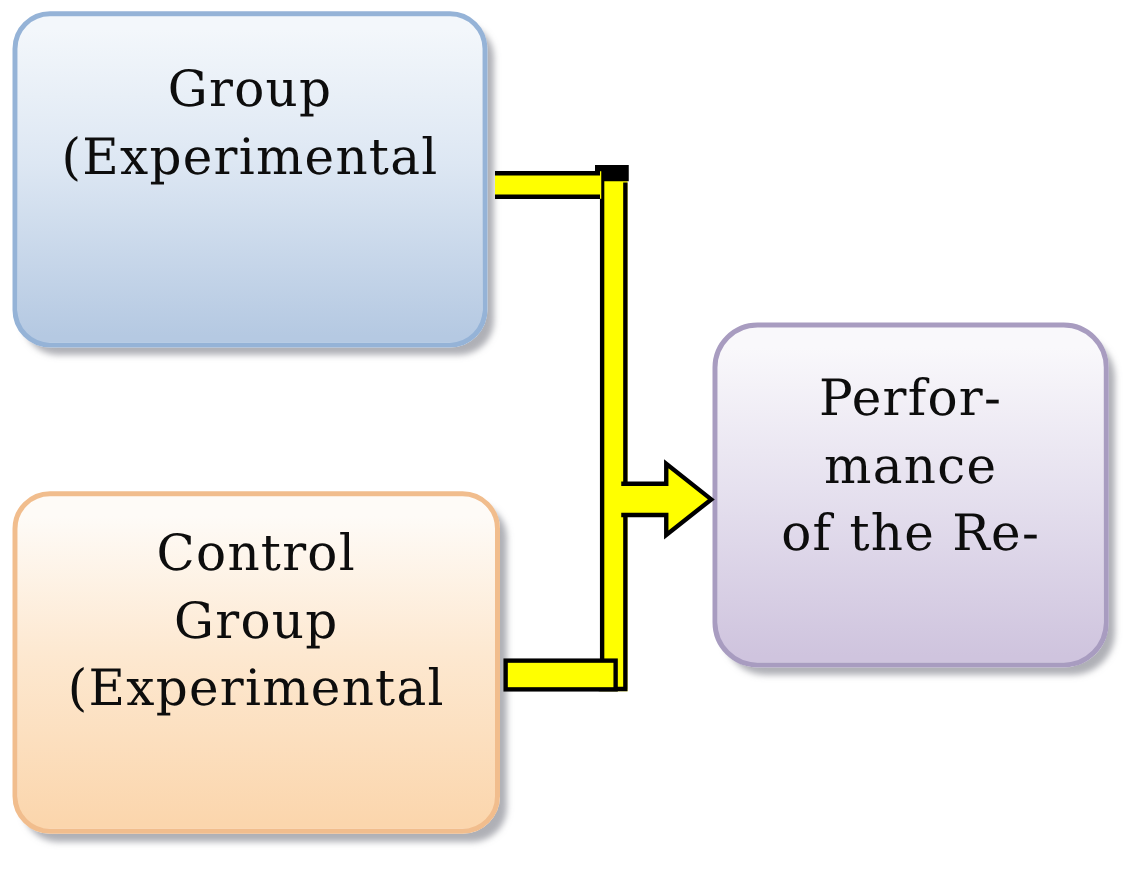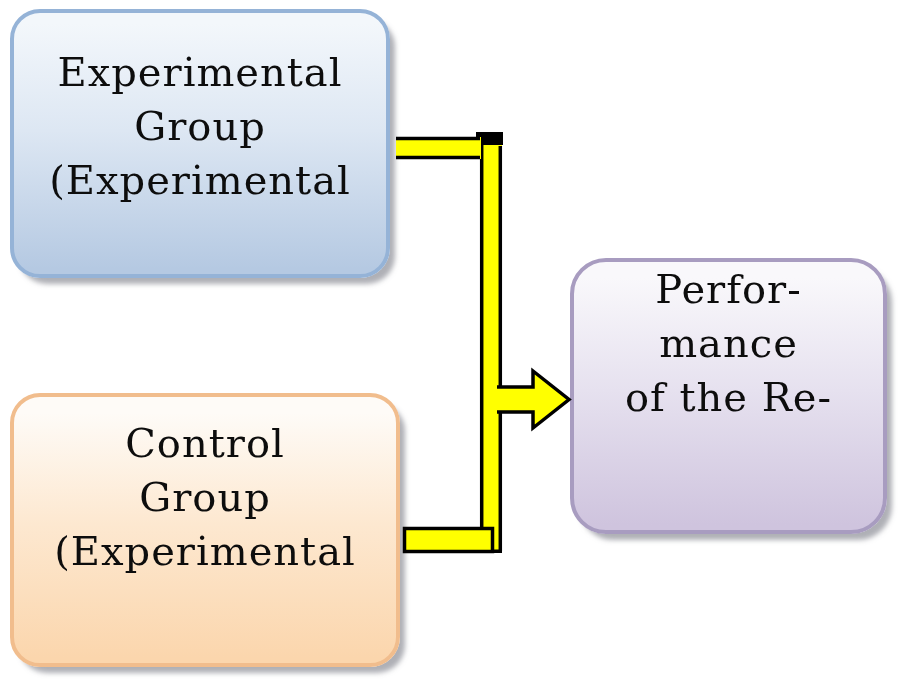--- a/index.html
+++ b/index.html
@@ -57,37 +57,36 @@
     border-radius:30px;
     background:linear-gradient(180deg,var(--orange-top) 6%,#fde8d0 48%,var(--orange-bottom) 98%);
   }
   .node-orange .node-text{height:262px;padding-top:19px;}
   .node-purple{
     left:570px;top:258px;width:317px;height:276px;
     border-color:var(--purple-border);
     border-radius:36px;
     background:linear-gradient(180deg,var(--purple-top) 6%,#e6e1ef 48%,var(--purple-bottom) 98%);
   }
-  .node-purple .node-text{height:264px;}
+  .node-purple .node-text{height:264px;padding-top:30px;}
   .connector-svg{
     position:absolute;left:0;top:0;width:900px;height:698px;
     pointer-events:none;
   }
   .conn-fill{fill:var(--connector-fill);}
   .conn-stroke{stroke:var(--connector-outline);stroke-width:3.5;fill:none;}
   .conn-black{fill:var(--connector-outline);}
 </style>
 </head>
 <body>
 
 <div class="canvas">
 
   <div class="node node-blue">
     <div class="node-text">
-      <div>Experimental</div>
       <div>Group</div>
       <div>(Experimental</div>
     </div>
   </div>
 
   <div class="node node-orange">
     <div class="node-text">
       <div>Control</div>
       <div>Group</div>
       <div>(Experimental</div>

